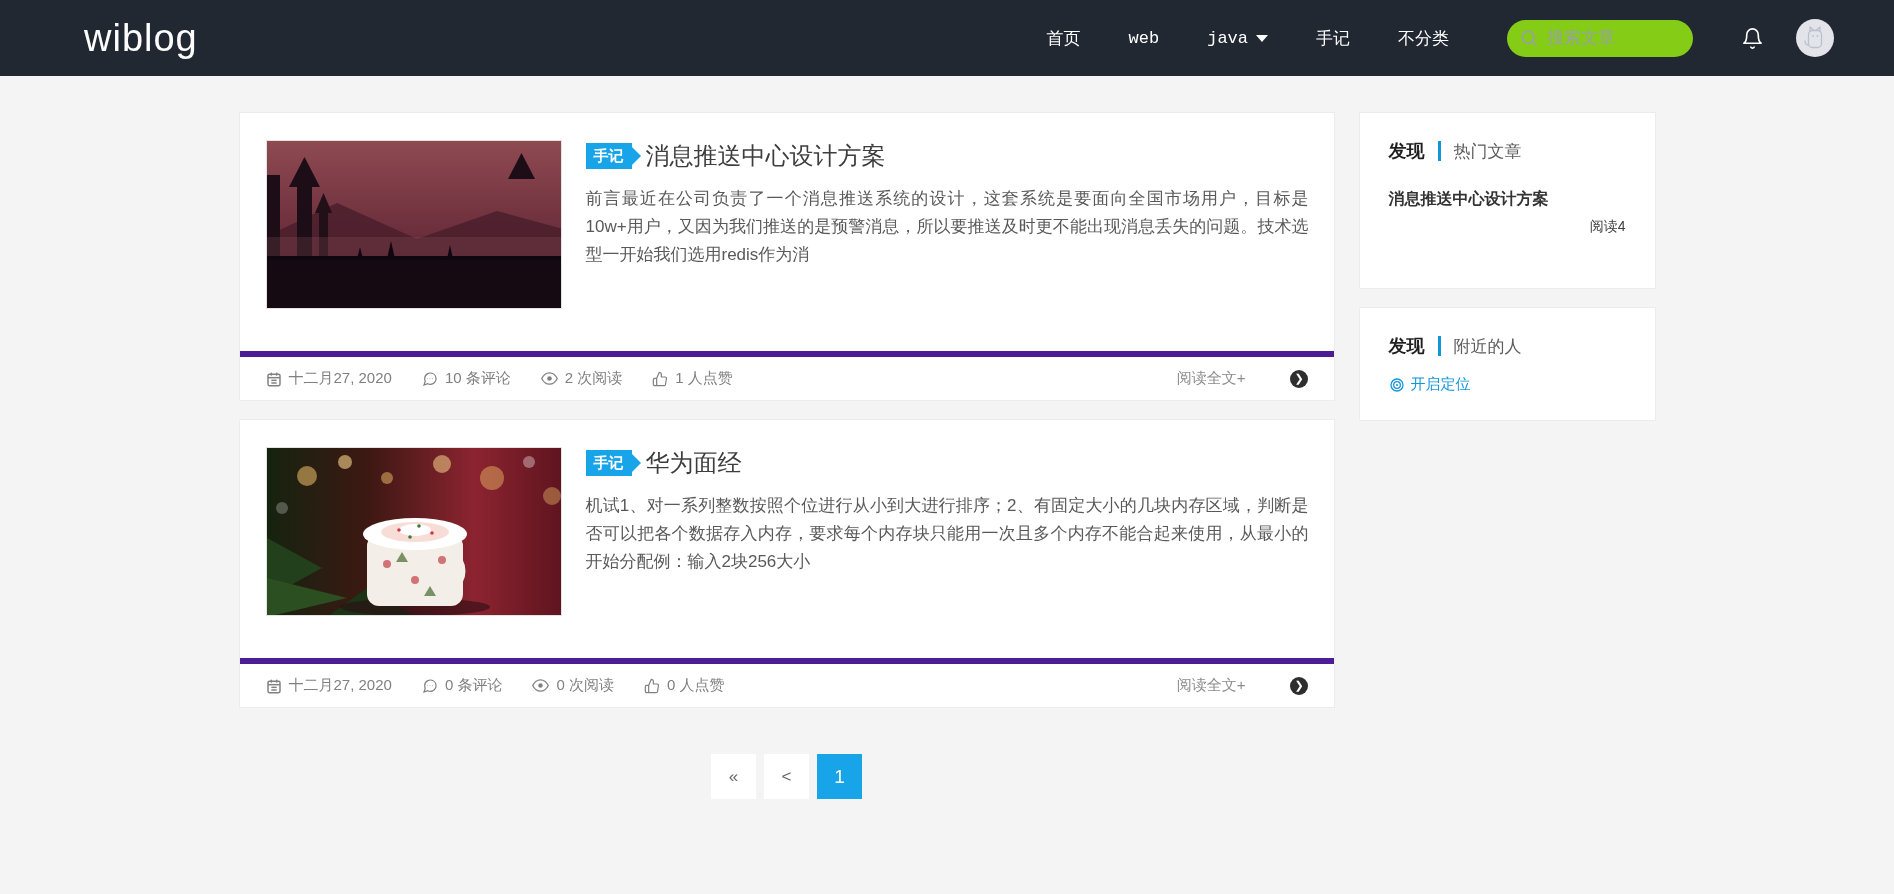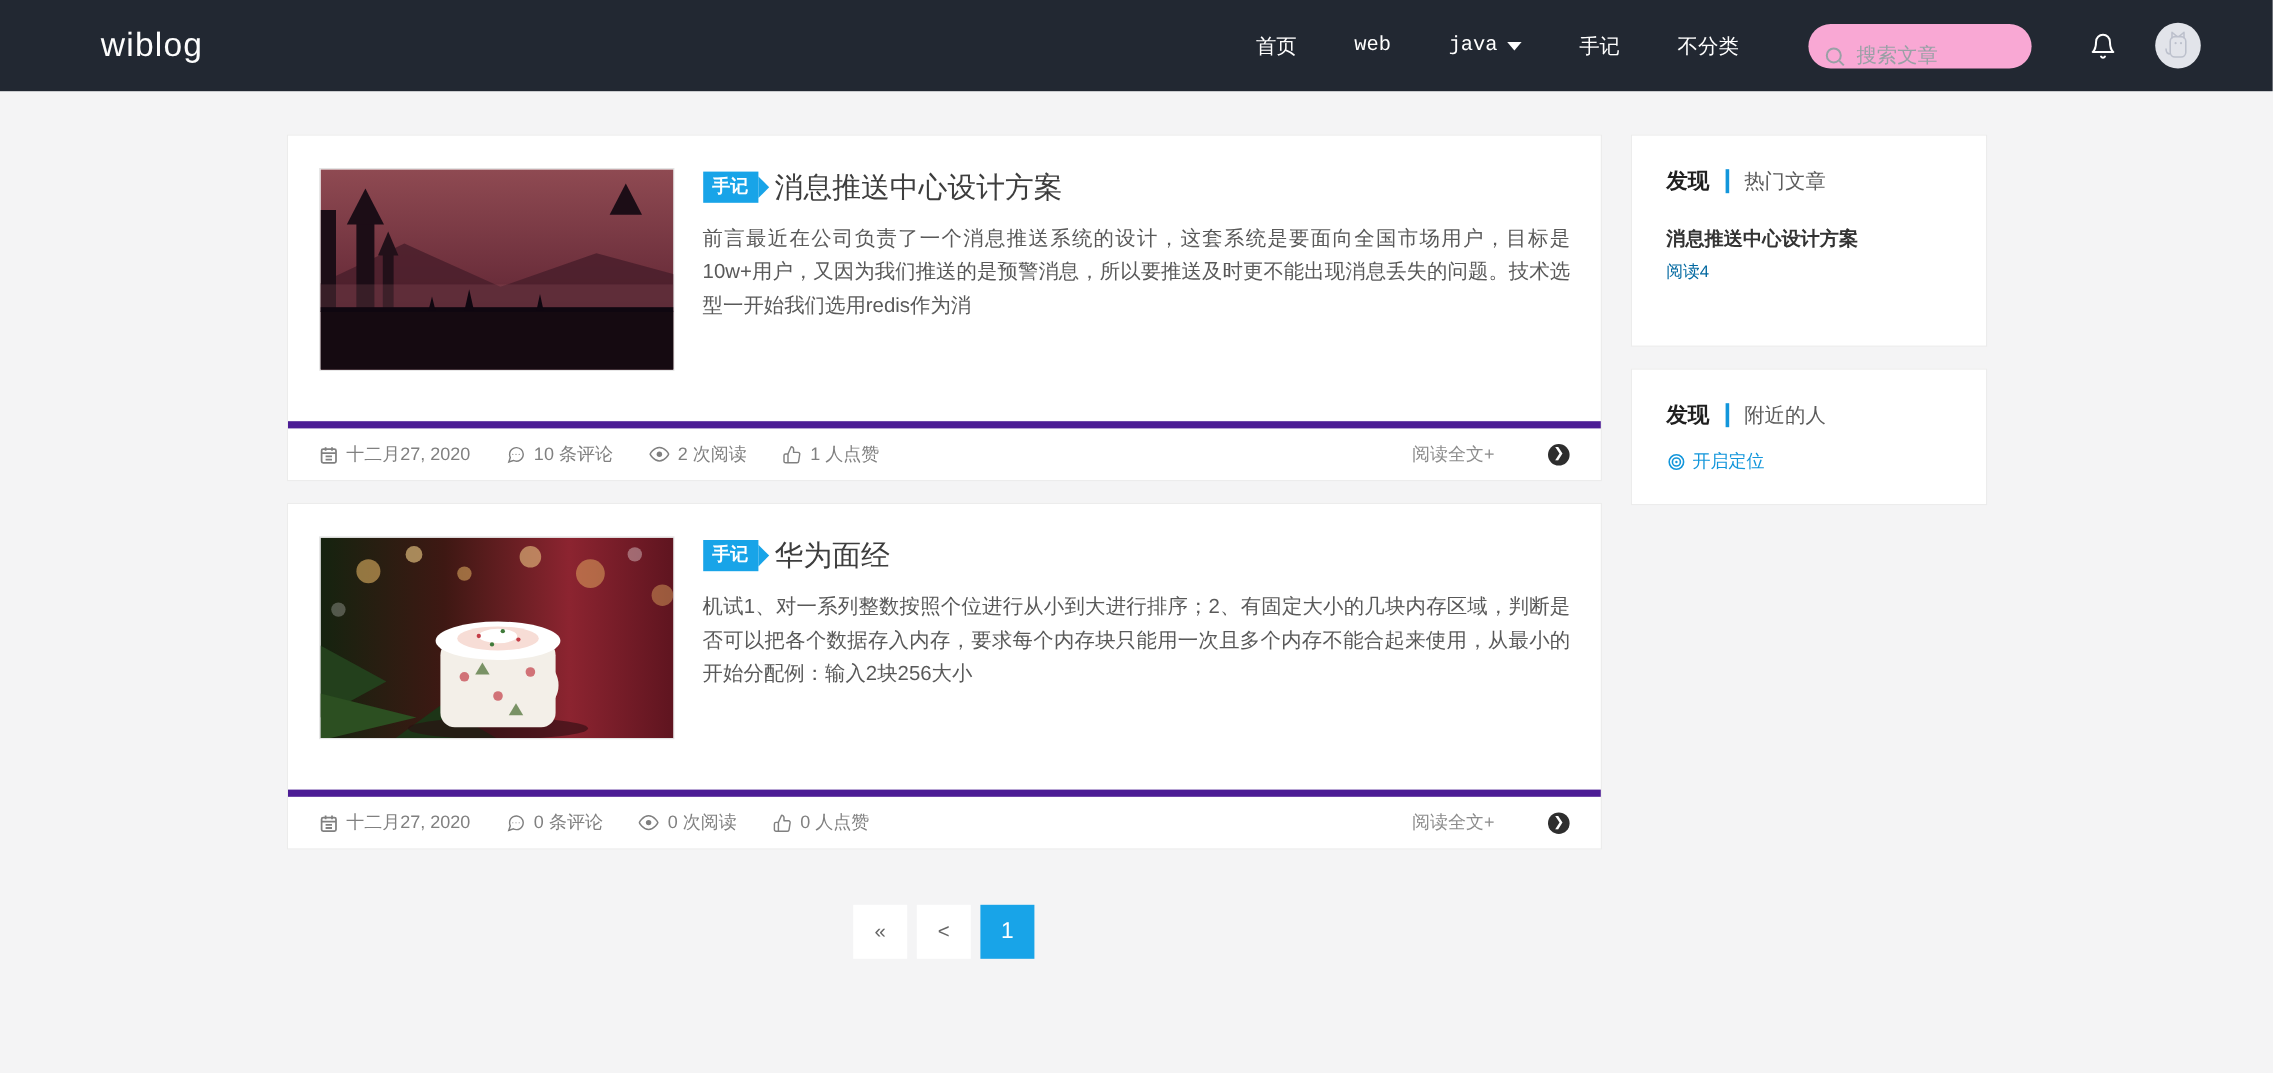--- a/index.html
+++ b/index.html
@@ -8,37 +8,37 @@
     font-family: "Liberation Sans", "DejaVu Sans", sans-serif;
     background:#f4f4f5;
     color:#333;
   }
   
   .navbar {
     height:76px; background:#222832; display:flex; align-items:center;
     padding:0 60px 0 84px;
   }
   .logo {
-    color:#fdfdfd; font-size:28px; font-weight:300; letter-spacing:1px;
+    color:#fdfdfd; font-size:38px; font-weight:300; letter-spacing:1px;
     cursor:pointer;
   }
   .nav-spacer { flex:1; }
   .nav-menu { display:flex; align-items:center; }
   .nav-item {
     color:#fff; font-size:17px; margin:0 24px; cursor:pointer;
     display:flex; align-items:center; white-space:nowrap;font-family:Liberation Mono, monospace;
   }
   .caret-down {
     width:0; height:0; margin-left:8px;
     border-left:6px solid transparent; border-right:6px solid transparent;
     border-top:7px solid #fff;
   }
   .search-box {
-    margin-left:34px; width:186px; height:37px; background:#f9a8d4;
-    border-radius:19px; display:flex; align-items:flex-end; padding:0 12px 0 12px;
+    margin-left:34px; width:186px; height:37px; background:#84cc16;
+    border-radius:19px; display:flex; align-items:center; padding:0 12px 0 12px;
   }
   .search-box svg { flex:none; }
   .search-input {
     border:none; outline:none; background:transparent; width:130px;
     font-size:17px; color:#444; margin-left:8px;
     font-family:"Liberation Sans","DejaVu Sans",sans-serif;
   }
   .search-input::placeholder { color:#9aa0a6; }
   .bell { margin-left:48px; cursor:pointer; display:flex; align-items:center; }
   .avatar {
@@ -101,21 +101,21 @@
   .widget {
     background:#fff; border:1px solid #ececec; margin-bottom:18px;
     padding:26px 29px;
   }
   .widget-head { display:flex; align-items:center; }
   .widget-prefix { font-size:18px; font-weight:bold; color:#1f1f1f; }
   .widget-divider { width:3px; height:20px; background:#1296db; margin:0 13px; }
   .widget-title { font-size:17px; color:#5c5c5c; }
   .hot-article { margin-top:26px; }
   .hot-article-title { font-size:16px; font-weight:bold; color:#333; cursor:pointer; }
-  .hot-article-reads { margin-top:8px; font-size:14px; color:#0369a1; }
+  .hot-article-reads { margin-top:8px; font-size:14px; color:#404040;text-align:right; }
   .widget-pad { padding-bottom:52px; }
   .location-link {
     margin-top:17px; display:flex; align-items:center;
     color:#1296db; font-size:15px; cursor:pointer;
   }
   .location-link svg { margin-right:6px; }
   
   .pagination {
     margin-top:46px; display:flex; justify-content:center; align-items:center;
   }

